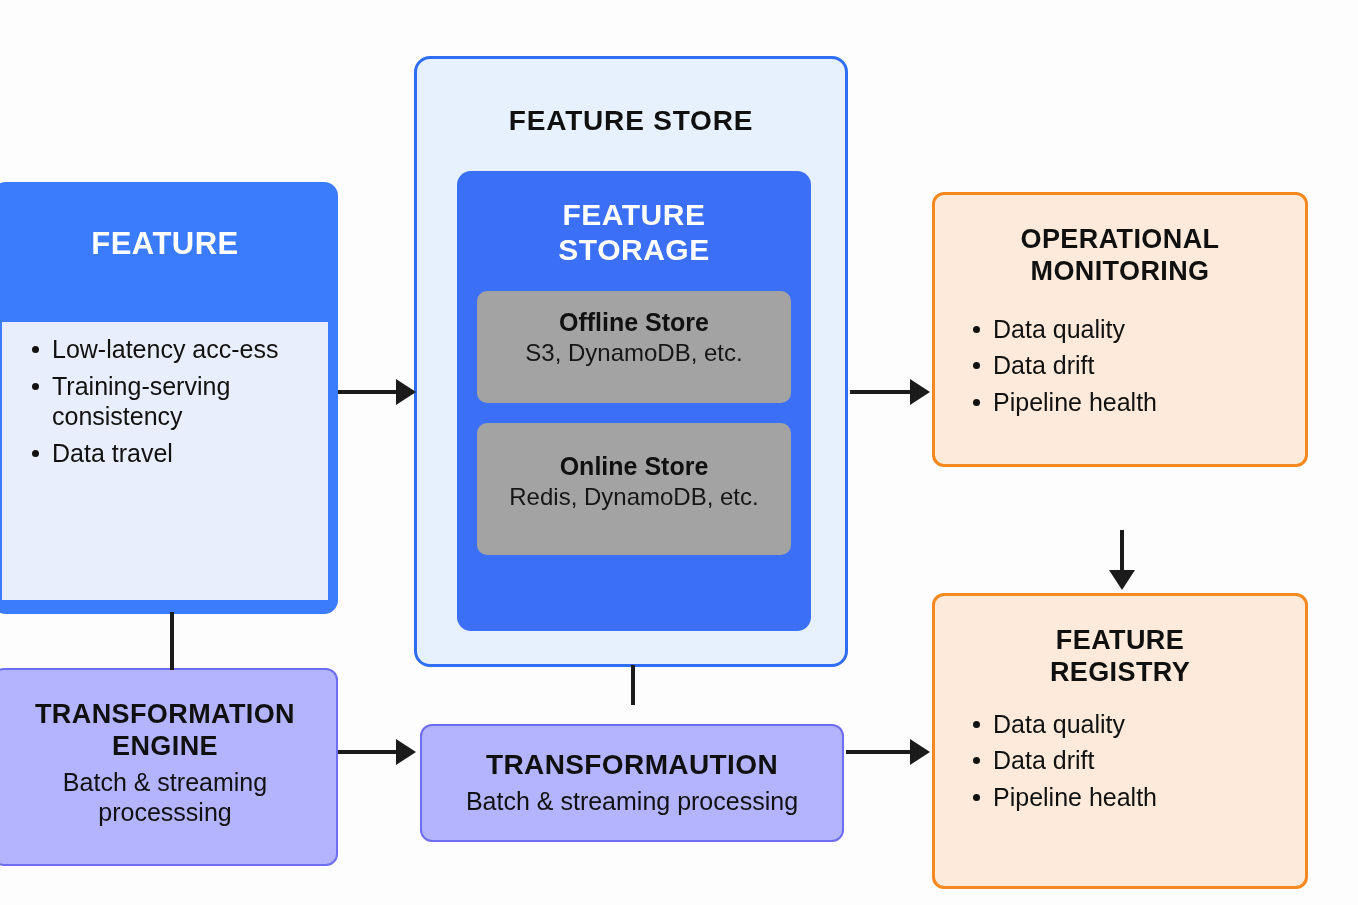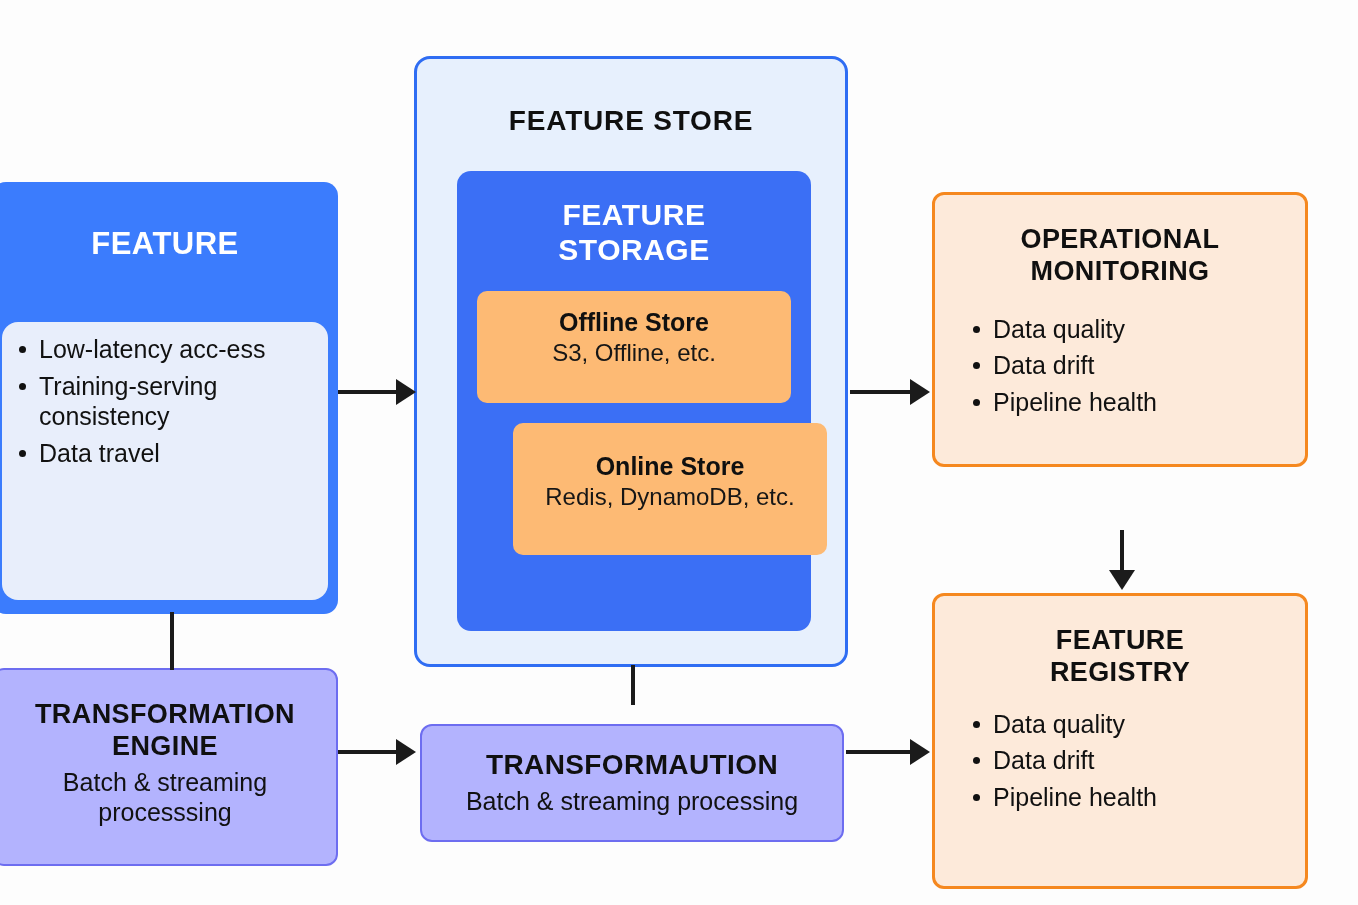--- a/index.html
+++ b/index.html
@@ -45,22 +45,22 @@
     line-height: 1.18;
     padding-top: 30px;
   }
   .fs-panel {
     position: absolute;
     left: 10px;
     top: 140px;
     width: 326px;
     height: 278px;
     background: #e8eefb;
-    border-radius: 16px;
-    padding: 12px 8px 8px 7px;
+    border-radius: 0;
+    padding: 12px 8px 8px 20px;
     box-sizing: border-box;
   }
 
   
   ul.bullets {
     list-style: none;
     margin: 0;
     padding: 0;
   }
   ul.bullets li {
@@ -116,28 +116,28 @@
     font-size: 30px;
     font-weight: bold;
     line-height: 1.18;
     letter-spacing: .5px;
     padding-top: 26px;
   }
   .substore {
     position: absolute;
     left: 20px;
     width: 314px;
-    background: #fdba74;
+    background: #a3a3a3;
     border-radius: 10px;
     box-sizing: border-box;
     text-align: center;
     padding-top: 16px;
   }
   .substore.offline { top: 120px; height: 112px; }
-  .substore.online  { top: 252px; height: 132px; padding-top: 28px; margin-left: 36px; }
+  .substore.online  { top: 252px; height: 132px; padding-top: 28px; }
   .substore-title {
     font-size: 25px;
     font-weight: bold;
     color: #101010;
     line-height: 1.2;
   }
   .substore-sub {
     font-size: 24px;
     color: #161616;
     line-height: 1.2;
@@ -250,21 +250,21 @@
     <div class="store-title">FEATURE STORE</div>
 
     <div class="storage-box">
       <div class="storage-title">
         <div>FEATURE</div>
         <div>STORAGE</div>
       </div>
 
       <div class="substore offline">
         <div class="substore-title">Offline Store</div>
-        <div class="substore-sub">S3, Offline, etc.</div>
+        <div class="substore-sub">S3, DynamoDB, etc.</div>
       </div>
 
       <div class="substore online">
         <div class="substore-title">Online Store</div>
         <div class="substore-sub">Redis, DynamoDB, etc.</div>
       </div>
     </div>
   </div>
 
   <div class="node orange mon-box">

